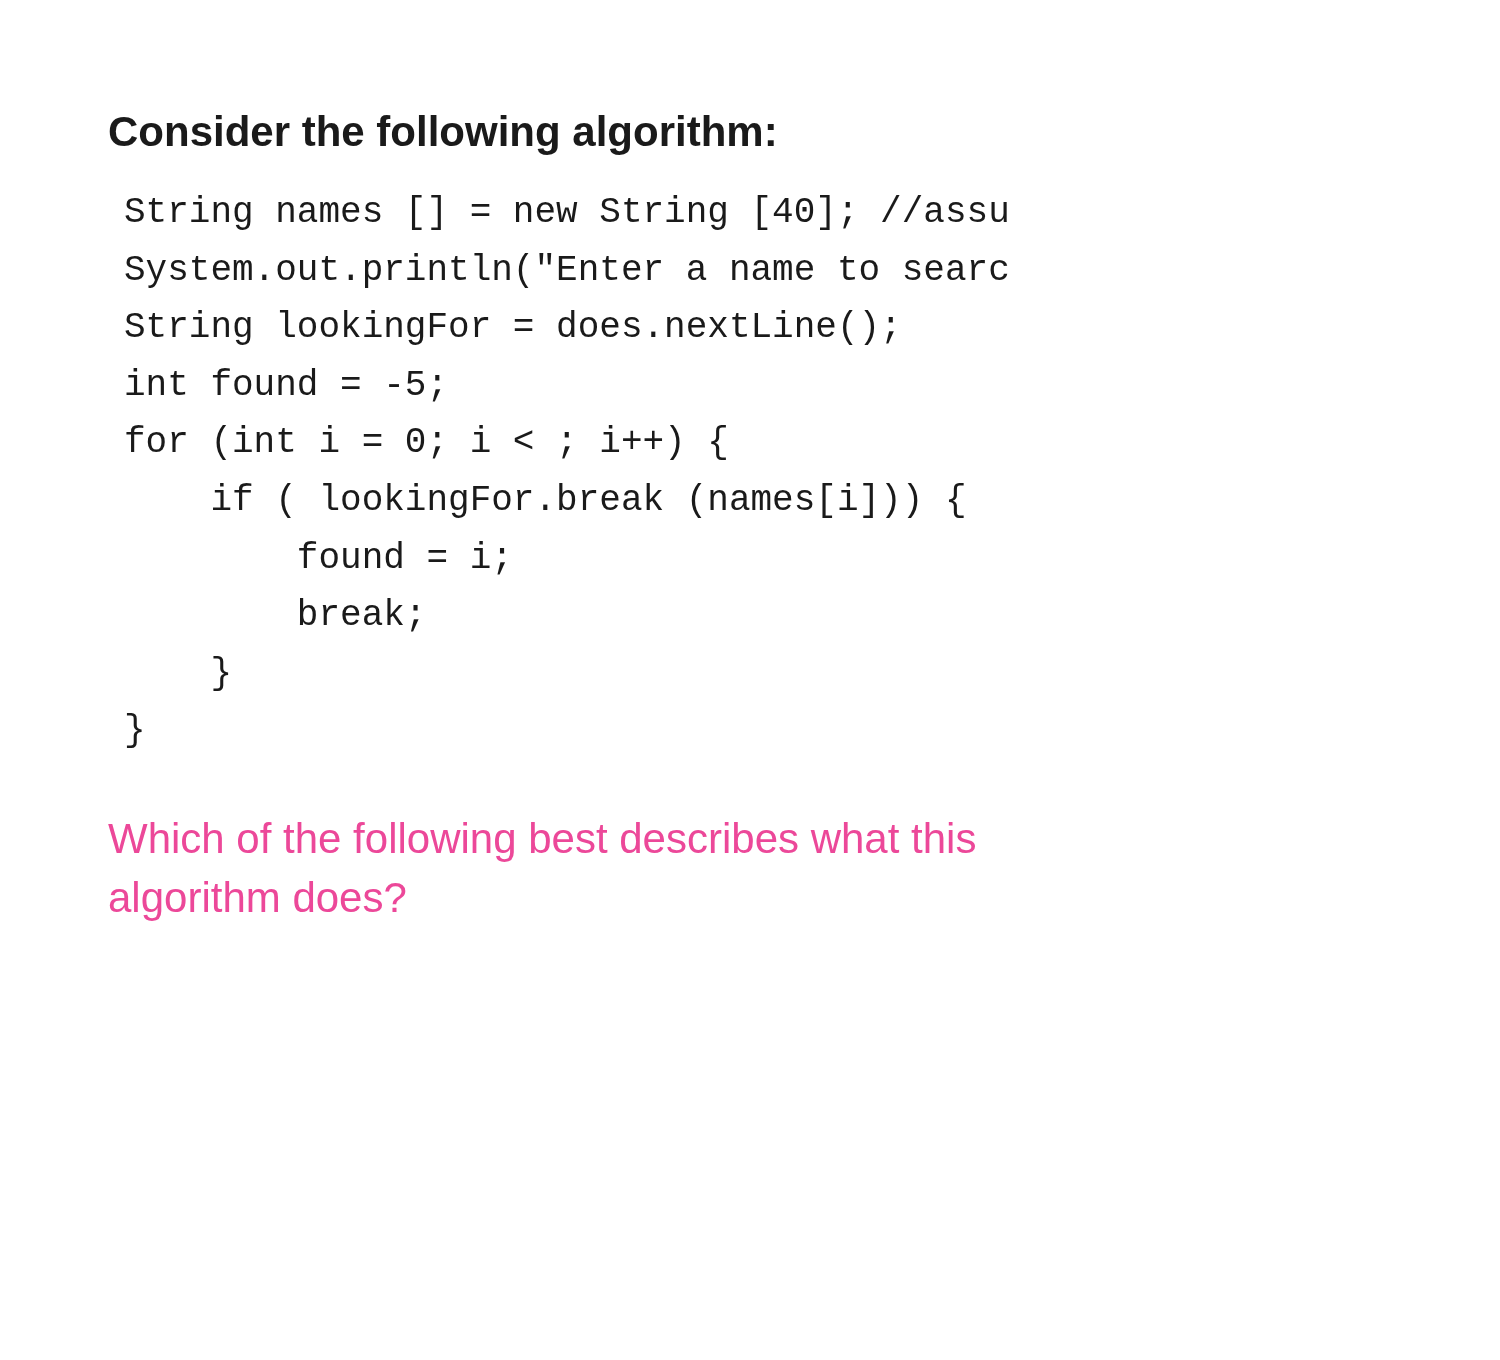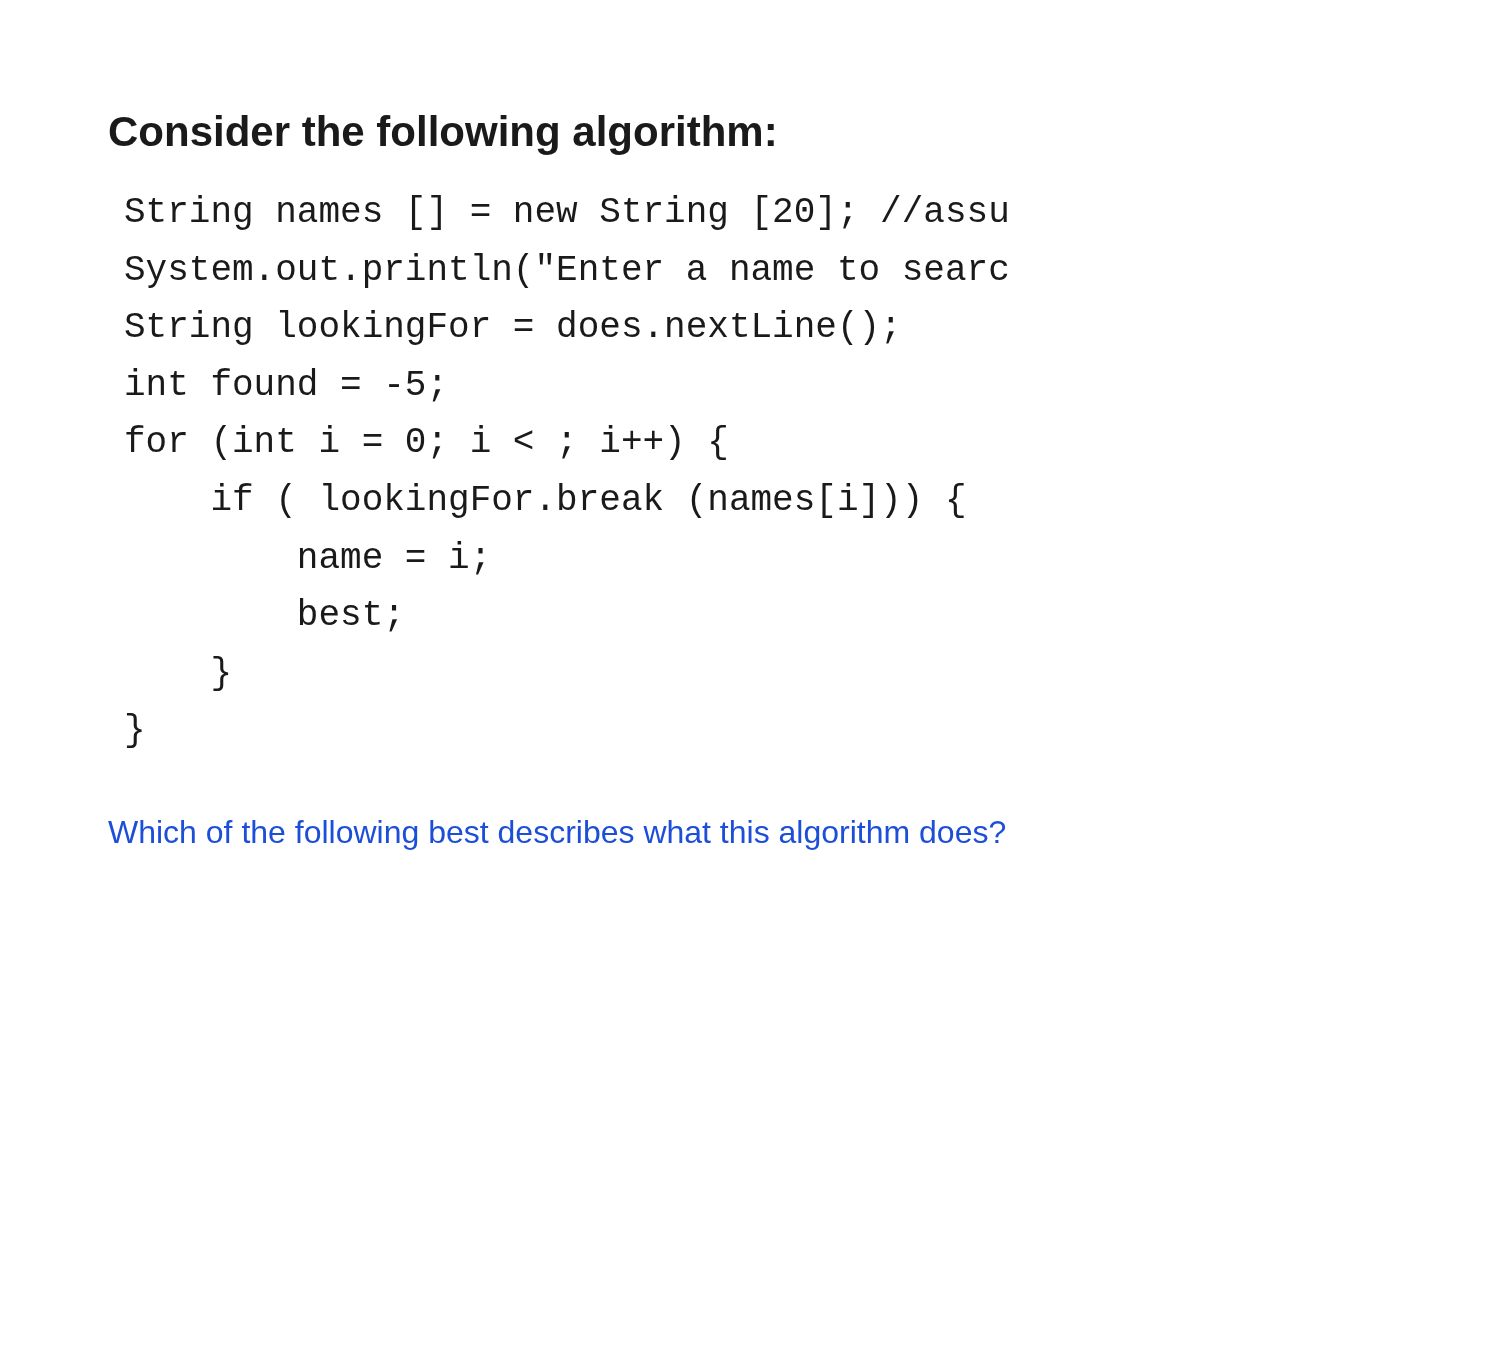--- a/index.html
+++ b/index.html
@@ -27,36 +27,36 @@
     .code-block {
       font-family: 'Courier New', Courier, monospace;
       font-size: 36px;
       color: #1a1a1a;
       line-height: 1.6;
       margin-bottom: 50px;
       white-space: pre;
     }
 
     .question-text {
-      font-size: 32px;
+      font-size: 42px;
       font-weight: 400;
-      color: #1d4ed8;
+      color: #ec4899;
       line-height: 1.4;
       max-width: 900px;
     }
   </style>
 </head>
 <body>
 
 <p class="intro-text">Consider the following algorithm:</p>
 
-<div class="code-block"><span>String names [] = new String [20]; //assu</span>
+<div class="code-block"><span>String names [] = new String [40]; //assu</span>
 <span>System.out.println("Enter a name to searc</span>
 <span>String lookingFor = does.nextLine();</span>
 <span>int found = -5;</span>
 <span>for (int i = 0; i &lt; ; i++) {</span>
 <span>    if ( lookingFor.break (names[i])) {</span>
-<span>        name = i;</span>
-<span>        best;</span>
+<span>        found = i;</span>
+<span>        break;</span>
 <span>    }</span>
 <span>}</span></div>
 
 <p class="question-text">Which of the following best describes what this algorithm does?</p>
 
 </body></html>

